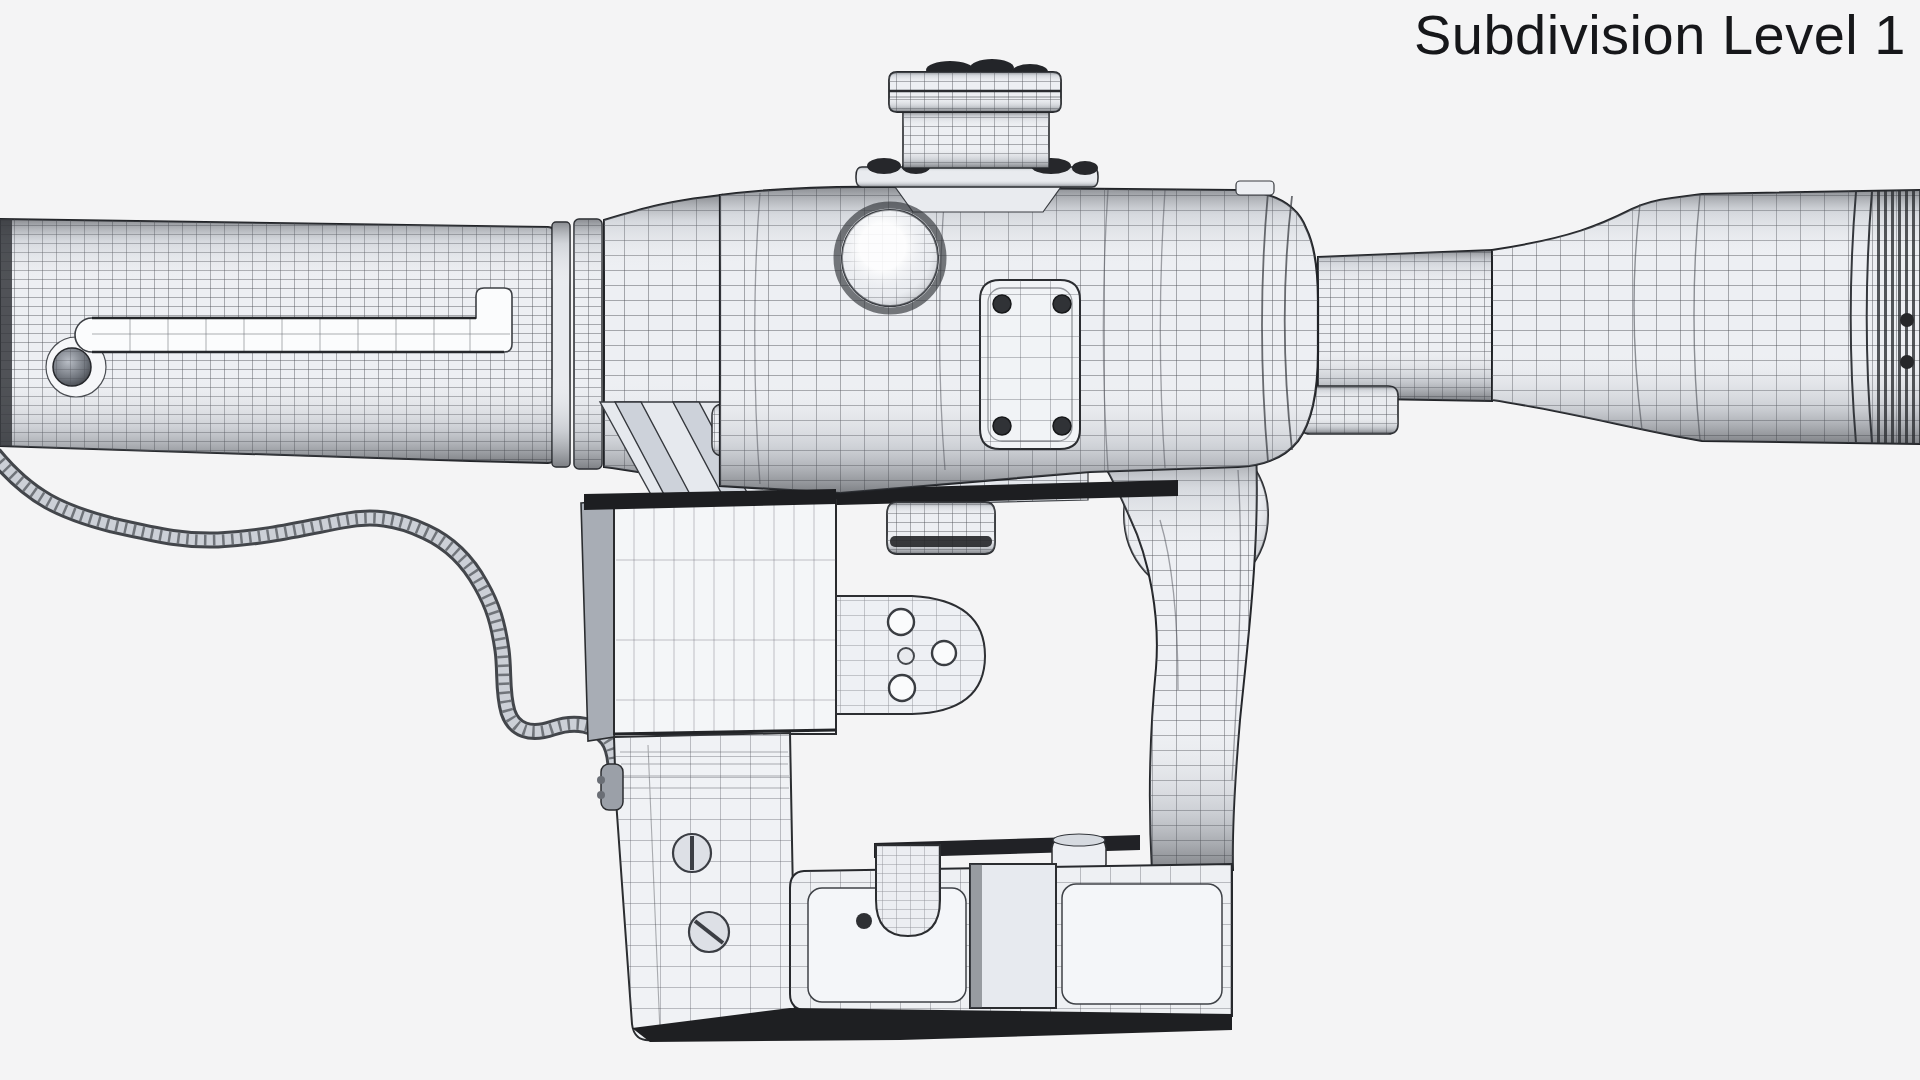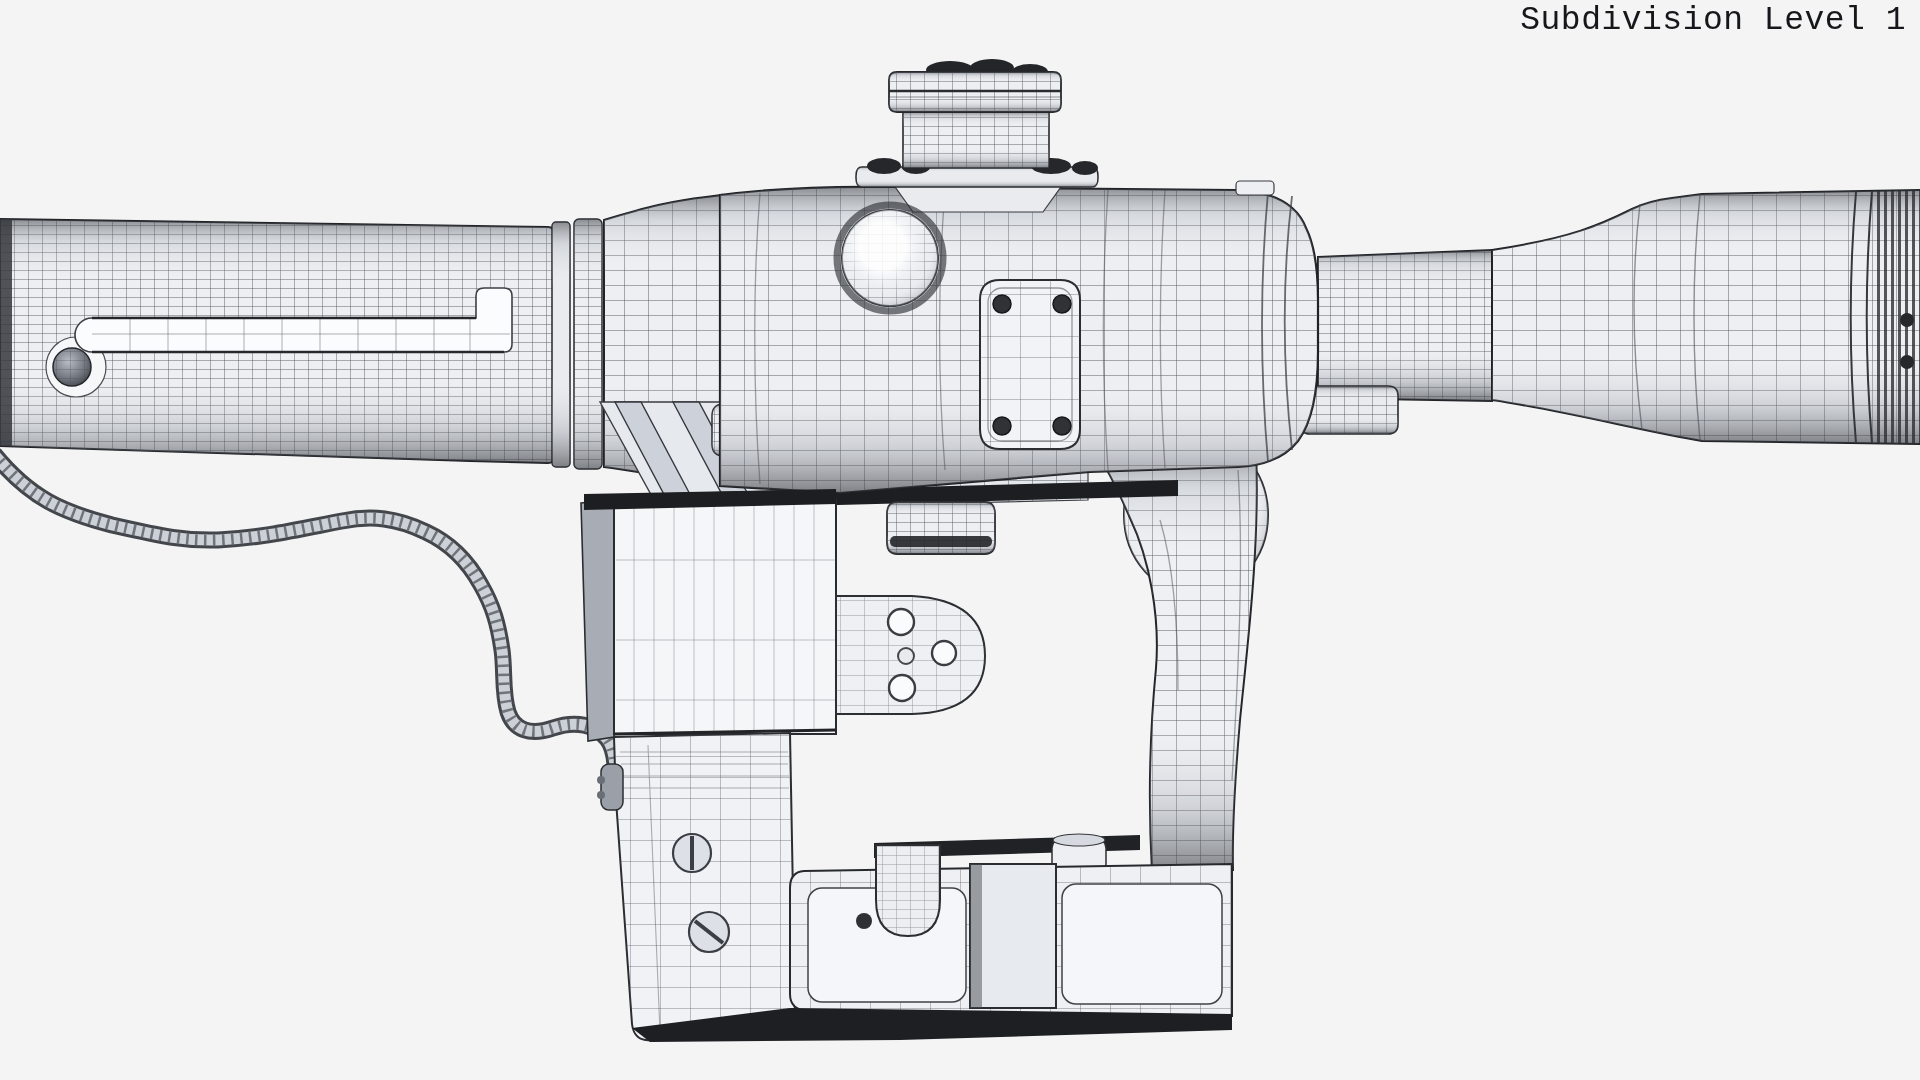--- a/index.html
+++ b/index.html
@@ -1,18 +1,18 @@
 <!DOCTYPE html>
 <html><head>
 <meta charset="utf-8">
 <style>
   html,body{margin:0;padding:0;}
   .stage{position:relative;width:1920px;height:1080px;overflow:hidden;font-family:"Liberation Sans",sans-serif;}
   .stage svg{position:absolute;left:0;top:0;}
-  .caption{position:absolute;top:2px;right:14px;font-family:Liberation Mono, monospace;font-size:33px;letter-spacing:.5px;}
+  .caption{position:absolute;top:2px;right:14px;font-family:Liberation Sans, sans-serif;font-size:56px;letter-spacing:.5px;}
 </style>
 </head>
 <body>
 
 <div class="stage" style="background: rgb(244, 244, 245);">
 <svg width="1920" height="1080" viewBox="0 0 1920 1080">
 <defs>
   <linearGradient id="vshade" x1="0" y1="0" x2="0" y2="1">
     <stop offset="0" stop-color="#383b40" stop-opacity=".55"></stop>
     <stop offset=".09" stop-color="#9aa0a8" stop-opacity=".28"></stop>

